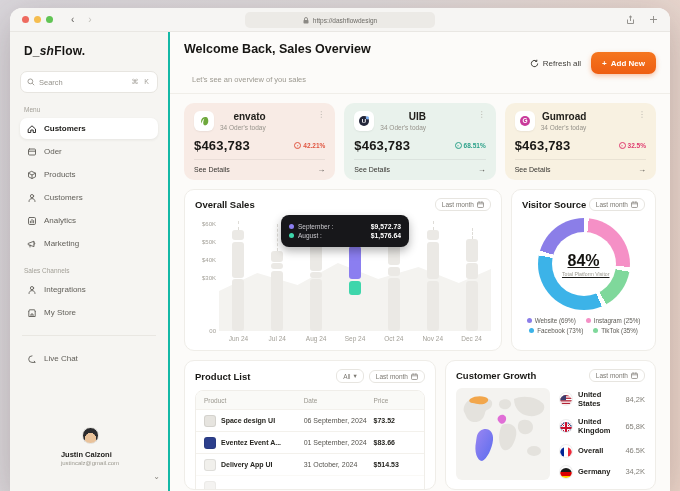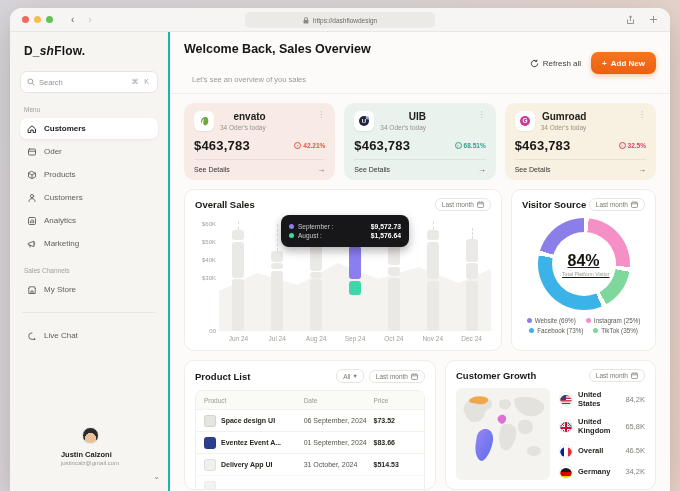--- a/index.html
+++ b/index.html
@@ -246,20 +246,29 @@
               </g>
             </svg>
             <span>Marketing</span>
           </div>
         </div>
       <div class="sect-label">Sales Channels</div>
       <div id="sales-items">
           <div class="side-item">
             <svg width="10" height="10" viewBox="0 0 10 10">
               <g fill="none" stroke="currentColor" stroke-width="0.9" stroke-linejoin="round" stroke-linecap="round">
+                <circle cx="5" cy="3.1" r="1.6"></circle>
+                <path d="M2 8.5c0-1.9 1.3-2.9 3-2.9s3 1 3 2.9"></path>
+              </g>
+            </svg>
+            <span>Integrations</span>
+          </div>
+          <div class="side-item">
+            <svg width="10" height="10" viewBox="0 0 10 10">
+              <g fill="none" stroke="currentColor" stroke-width="0.9" stroke-linejoin="round" stroke-linecap="round">
                 <path d="M1.8 3.5l.6-1.7h5.2l.6 1.7M1.8 3.5v5h6.4v-5M4 8.5V6h2v2.5"></path>
               </g>
             </svg>
             <span>My Store</span>
           </div>
         </div>
       <div class="side-divider"></div>
       <div id="footer-items">
           <div class="side-item">
             <svg width="10" height="10" viewBox="0 0 10 10">

